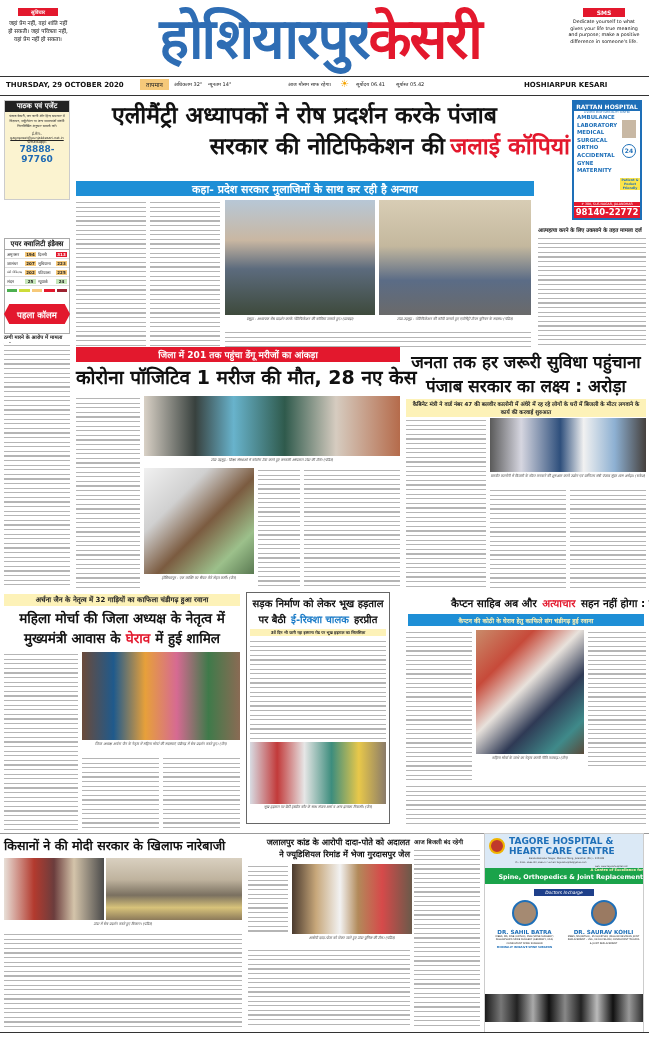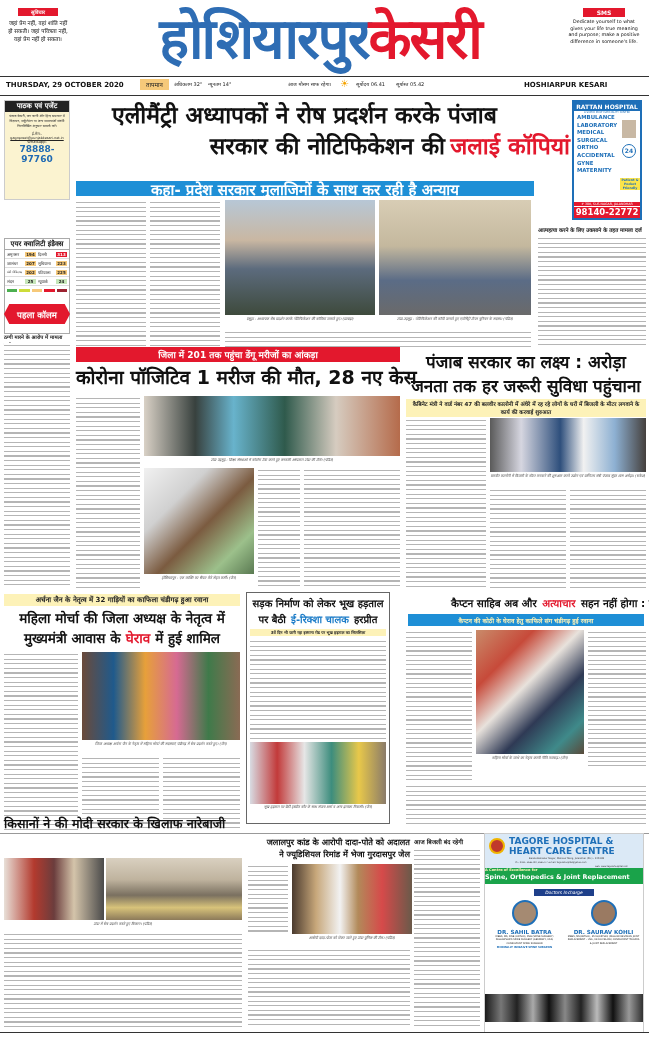--- a/index.html
+++ b/index.html
@@ -96,21 +96,21 @@
 <div class="abs txt" style="left:4px;top:343px;width:66px;height:242px;background:repeating-linear-gradient(to bottom,#fff 0,#fff 2px,#b5b5b5 2px,#b5b5b5 3.2px,#fff 3.2px,#fff 4.6px);"></div>
 
 <div class="abs" style="left:72px;top:100px;width:458px;margin-left:40px;">
   <div class="head-black" style="font-size:23px;line-height:30px;white-space:nowrap;">एलीमैंट्री अध्यापकों ने रोष प्रदर्शन करके पंजाब</div>
   <div style="white-space:nowrap;line-height:32px;text-align:right;">
     <span class="head-black" style="font-size:23px;">सरकार की नोटिफिकेशन की</span>
     <span style="font-size:23px;font-weight:bold;color:#e3182d;">जलाई कॉपियां</span>
   </div>
 </div>
 <div class="abs" style="left:76px;top:181px;width:458px;height:15px;background:#1e8fd6;display:flex;align-items:center;justify-content:center;">
-  <span style="color:#fff;font-size:15px;font-weight:bold;white-space:nowrap;">कहा- प्रदेश सरकार मुलाजिमों के साथ कर रही है अन्याय</span>
+  <span style="color:#fff;font-size:11px;font-weight:bold;white-space:nowrap;">कहा- प्रदेश सरकार मुलाजिमों के साथ कर रही है अन्याय</span>
 </div>
 <div class="abs txt" style="left:76px;top:200px;width:70px;height:148px;background:repeating-linear-gradient(to bottom,#fff 0,#fff 2px,#b5b5b5 2px,#b5b5b5 3.2px,#fff 3.2px,#fff 4.6px);"></div>
 <div class="abs txt" style="left:150px;top:200px;width:70px;height:148px;background:repeating-linear-gradient(to bottom,#fff 0,#fff 2px,#b5b5b5 2px,#b5b5b5 3.2px,#fff 3.2px,#fff 4.6px);"></div>
 <div class="abs photo" style="left:225px;top:200px;width:150px;height:115px;background:linear-gradient(180deg,#b7c7d6 0%,#c9b7a2 35%,#5c6b7d 60%,#3e4a3c 100%);"></div>
 <div class="abs caption" style="left:225px;top:317px;width:150px;">दसूहा : अध्यापक रोष प्रदर्शन करके नोटिफिकेशन की कॉपियां जलाते हुए। (छाबड़ा)</div>
 <div class="abs photo" style="left:379px;top:200px;width:152px;height:115px;background:linear-gradient(180deg,#d8cdb5 0%,#c4b89e 40%,#5b6c86 70%,#6a6a6a 100%);"></div>
 <div class="abs caption" style="left:379px;top:317px;width:152px;">टांडा-उड़मुड़ : नोटिफिकेशन की कॉपी जलाते हुए एलीमैंट्री टीचर यूनियन के सदस्य। (पंडित)</div>
 <div class="abs txt" style="left:225px;top:330px;width:306px;height:18px;background:repeating-linear-gradient(to bottom,#fff 0,#fff 2px,#b5b5b5 2px,#b5b5b5 3.2px,#fff 3.2px,#fff 4.6px);"></div>
 
 <div class="abs" style="left:572px;top:100px;width:70px;height:120px;border:2px solid #1e6fb8;background:#fff;">
@@ -141,22 +141,22 @@
 <div class="abs head-black" style="left:76px;top:362px;width:324px;font-size:19px;line-height:30px;white-space:nowrap;">कोरोना पॉजिटिव 1 मरीज की मौत, 28 नए केस</div>
 <div class="abs txt" style="left:76px;top:396px;width:64px;height:192px;background:repeating-linear-gradient(to bottom,#fff 0,#fff 2px,#b5b5b5 2px,#b5b5b5 3.2px,#fff 3.2px,#fff 4.6px);"></div>
 <div class="abs photo" style="left:144px;top:396px;width:256px;height:60px;background:linear-gradient(90deg,#d9d1c6 0%,#38413e 20%,#68b3cc 35%,#2f5a4c 55%,#d6ccc0 75%,#b56b4b 100%);"></div>
 <div class="abs caption" style="left:144px;top:458px;width:256px;white-space:nowrap;overflow:hidden;">टांडा उड़मुड़ : शिक्षा संस्थाओं में कोरोना टैस्ट करते हुए सरकारी अस्पताल टांडा की टीमें। (पंडित)</div>
 <div class="abs photo" style="left:144px;top:468px;width:110px;height:106px;background:linear-gradient(135deg,#f1f1f1 0%,#d0d0d0 30%,#7b5b40 55%,#9cc08b 80%,#5a7a52 100%);"></div>
 <div class="abs caption" style="left:144px;top:576px;width:110px;">होशियारपुर : एक व्यक्ति का सैंपल लेते सेहत कर्मी। (जैन)</div>
 <div class="abs txt" style="left:258px;top:468px;width:42px;height:120px;background:repeating-linear-gradient(to bottom,#fff 0,#fff 2px,#b5b5b5 2px,#b5b5b5 3.2px,#fff 3.2px,#fff 4.6px);"></div>
 <div class="abs txt" style="left:304px;top:468px;width:96px;height:120px;background:repeating-linear-gradient(to bottom,#fff 0,#fff 2px,#b5b5b5 2px,#b5b5b5 3.2px,#fff 3.2px,#fff 4.6px);"></div>
 
 <div class="abs" style="left:406px;top:350px;width:240px;text-align:center;">
+  <div class="head-black" style="font-size:17px;line-height:24px;white-space:nowrap;">जनता तक हर जरूरी सुविधा पहुंचाना</div>
   <div class="head-black" style="font-size:17px;line-height:24px;white-space:nowrap;">पंजाब सरकार का लक्ष्य : अरोड़ा</div>
-  <div class="head-black" style="font-size:17px;line-height:24px;white-space:nowrap;">जनता तक हर जरूरी सुविधा पहुंचाना</div>
 </div>
 <div class="abs" style="left:406px;top:399px;width:240px;background:#fdf2b8;font-size:5.6px;line-height:8px;font-weight:bold;color:#222;text-align:center;padding:1px 2px;">कैबिनेट मंत्री ने वार्ड नंबर 47 की बलवीर कालोनी में अंधेरे में रह रहे लोगों के घरों में बिजली के मीटर लगवाने के कार्य की करवाई शुरुआत</div>
 <div class="abs txt" style="left:406px;top:418px;width:80px;height:170px;background:repeating-linear-gradient(to bottom,#fff 0,#fff 2px,#b5b5b5 2px,#b5b5b5 3.2px,#fff 3.2px,#fff 4.6px);"></div>
 <div class="abs photo" style="left:490px;top:418px;width:156px;height:54px;background:linear-gradient(90deg,#5a5a5a 0%,#d6d6e0 20%,#2e4f7c 45%,#f1f1f1 60%,#8db0d2 80%,#45403d 100%);"></div>
 <div class="abs caption" style="left:490px;top:474px;width:156px;">बलवीर कालोनी में बिजली के मीटर लगवाने की शुरुआत करते उद्योग एवं वाणिज्य मंत्री पंजाब सुंदर शाम अरोड़ा। (राकेश)</div>
 <div class="abs txt" style="left:490px;top:488px;width:76px;height:100px;background:repeating-linear-gradient(to bottom,#fff 0,#fff 2px,#b5b5b5 2px,#b5b5b5 3.2px,#fff 3.2px,#fff 4.6px);"></div>
 <div class="abs txt" style="left:570px;top:488px;width:76px;height:100px;background:repeating-linear-gradient(to bottom,#fff 0,#fff 2px,#b5b5b5 2px,#b5b5b5 3.2px,#fff 3.2px,#fff 4.6px);"></div>
 
 <div class="abs" style="left:4px;top:594px;width:236px;background:#fdf2b8;font-size:7px;font-weight:bold;line-height:12px;text-align:center;white-space:nowrap;overflow:hidden;">अर्चना जैन के नेतृत्व में 32 गाड़ियों का काफिला चंडीगढ़ हुआ रवाना</div>
 <div class="abs" style="left:4px;top:608px;width:236px;text-align:center;">
@@ -197,21 +197,21 @@
   <span style="color:#fdf2b8;font-size:6.2px;font-weight:bold;white-space:nowrap;">कैप्टन की कोठी के घेराव हेतु काफिले संग चंडीगढ़ हुई रवाना</span>
 </div>
 <div class="abs txt" style="left:406px;top:630px;width:66px;height:152px;background:repeating-linear-gradient(to bottom,#fff 0,#fff 2px,#b5b5b5 2px,#b5b5b5 3.2px,#fff 3.2px,#fff 4.6px);"></div>
 <div class="abs photo" style="left:476px;top:630px;width:108px;height:124px;background:linear-gradient(135deg,#c98b6a 0%,#c74a3a 25%,#e8e2dc 45%,#2f3a55 65%,#3f8a8a 85%,#5a4a3a 100%);"></div>
 <div class="abs caption" style="left:476px;top:756px;width:108px;">महिला मोर्चा के जत्थे का नेतृत्व करती नीति तलवाड़। (जैन)</div>
 <div class="abs txt" style="left:588px;top:630px;width:58px;height:136px;background:repeating-linear-gradient(to bottom,#fff 0,#fff 2px,#b5b5b5 2px,#b5b5b5 3.2px,#fff 3.2px,#fff 4.6px);"></div>
 <div class="abs txt" style="left:406px;top:784px;width:240px;height:40px;background:repeating-linear-gradient(to bottom,#fff 0,#fff 2px,#b5b5b5 2px,#b5b5b5 3.2px,#fff 3.2px,#fff 4.6px);"></div>
 
 <div class="abs rule" style="left:0;top:833px;width:649px;height:1px;background:#999;"></div>
 
-<div class="abs head-black" style="left:4px;top:814px;width:238px;font-size:12.6px;line-height:20px;white-space:nowrap;">किसानों ने की मोदी सरकार के खिलाफ नारेबाजी</div>
+<div class="abs head-black" style="left:4px;top:836px;width:238px;font-size:12.6px;line-height:20px;white-space:nowrap;">किसानों ने की मोदी सरकार के खिलाफ नारेबाजी</div>
 <div class="abs photo" style="left:4px;top:858px;width:100px;height:62px;background:linear-gradient(90deg,#e8e0d8 0%,#b33a2e 30%,#6b3d3d 50%,#d4c4aa 70%,#4a4a4a 100%);"></div>
 <div class="abs photo" style="left:106px;top:858px;width:136px;height:62px;background:linear-gradient(180deg,#d9d0c0 0%,#bfb39e 35%,#7a7060 60%,#d8c37a 80%,#8c7a5a 100%);"></div>
 <div class="abs caption" style="left:4px;top:922px;width:238px;">टांडा में रोष प्रदर्शन करते हुए किसान। (पंडित)</div>
 <div class="abs txt" style="left:4px;top:932px;width:238px;height:96px;background:repeating-linear-gradient(to bottom,#fff 0,#fff 2px,#b5b5b5 2px,#b5b5b5 3.2px,#fff 3.2px,#fff 4.6px);"></div>
 
 <div class="abs" style="left:248px;top:836px;width:162px;text-align:right;">
   <div class="head-black" style="font-size:8.2px;line-height:12px;white-space:nowrap;">जलालपुर कांड के आरोपी दादा-पोते को अदालत</div>
   <div class="head-black" style="font-size:8.2px;line-height:12px;white-space:nowrap;">ने ज्यूडिशियल रिमांड में भेजा गुरदासपुर जेल</div>
 </div>
 <div class="abs txt" style="left:248px;top:864px;width:40px;height:70px;background:repeating-linear-gradient(to bottom,#fff 0,#fff 2px,#b5b5b5 2px,#b5b5b5 3.2px,#fff 3.2px,#fff 4.6px);"></div>
@@ -224,21 +224,21 @@
 
 <div class="abs" style="left:484px;top:833px;width:160px;height:200px;border:1px solid #ccc;background:#fff;overflow:hidden;">
   <div style="background:#dbe9f6;height:34px;position:relative;">
     <div class="abs" style="left:4px;top:4px;width:16px;height:16px;border-radius:50%;background:#c0392b;border:2px solid #f0b400;"></div>
     <div class="abs" style="left:24px;top:2px;font-size:9px;font-weight:bold;color:#1e6fb8;white-space:nowrap;">TAGORE HOSPITAL &amp;</div>
     <div class="abs" style="left:24px;top:12px;font-size:9px;font-weight:bold;color:#1e6fb8;white-space:nowrap;">HEART CARE CENTRE</div>
     <div class="abs" style="left:44px;top:23px;font-size:2.4px;white-space:nowrap;color:#333;">Banda Bahadur Nagar, Mahavir Marg, Jalandhar (Pb.) - 144008</div>
     <div class="abs" style="left:30px;top:27px;font-size:2.2px;white-space:nowrap;color:#333;">Ph.: 0181- 4665700, 4665777  e-mail: tagorehospital@yahoo.com</div>
     <div class="abs" style="left:110px;top:30.5px;font-size:2.2px;white-space:nowrap;color:#333;">web: www.tagorehospital.com</div>
   </div>
-  <div style="background:#1aa34a;height:16px;text-align:left;color:#fff;">
+  <div style="background:#1aa34a;height:16px;text-align:right;color:#fff;">
     <div style="font-size:3.6px;font-weight:bold;color:#fdf2b8;line-height:5px;">A Centre of Excellence for</div>
     <div style="font-size:6.4px;font-weight:bold;line-height:9px;white-space:nowrap;">Spine, Orthopedics &amp; Joint Replacement</div>
   </div>
   <div style="margin:5px auto 0;width:60px;background:#1e3f8a;color:#fff;font-size:4.4px;font-style:italic;text-align:center;line-height:7px;">Doctors Incharge</div>
   <div style="display:flex;justify-content:space-around;margin-top:4px;">
     <div style="width:74px;text-align:center;">
       <div style="margin:0 auto;width:26px;height:26px;border-radius:50%;border:2px solid #1e6fb8;background:#a58a72;"></div>
       <div style="font-size:5.6px;font-weight:bold;color:#1e6fb8;margin-top:3px;">DR. SAHIL BATRA</div>
       <div style="font-size:2.4px;line-height:3.4px;color:#222;">MBBS, MS, DNB (ORTHO), FNB (SPINE SURGERY) FELLOWSHIPS SPINE SURGERY (GERMANY, USA) CONSULTANT SPINE SURGEON</div>
       <div style="font-size:2.6px;color:#1e6fb8;font-weight:bold;margin-top:1px;">MINIMALLY INVASIVE SPINE SURGEON</div>

